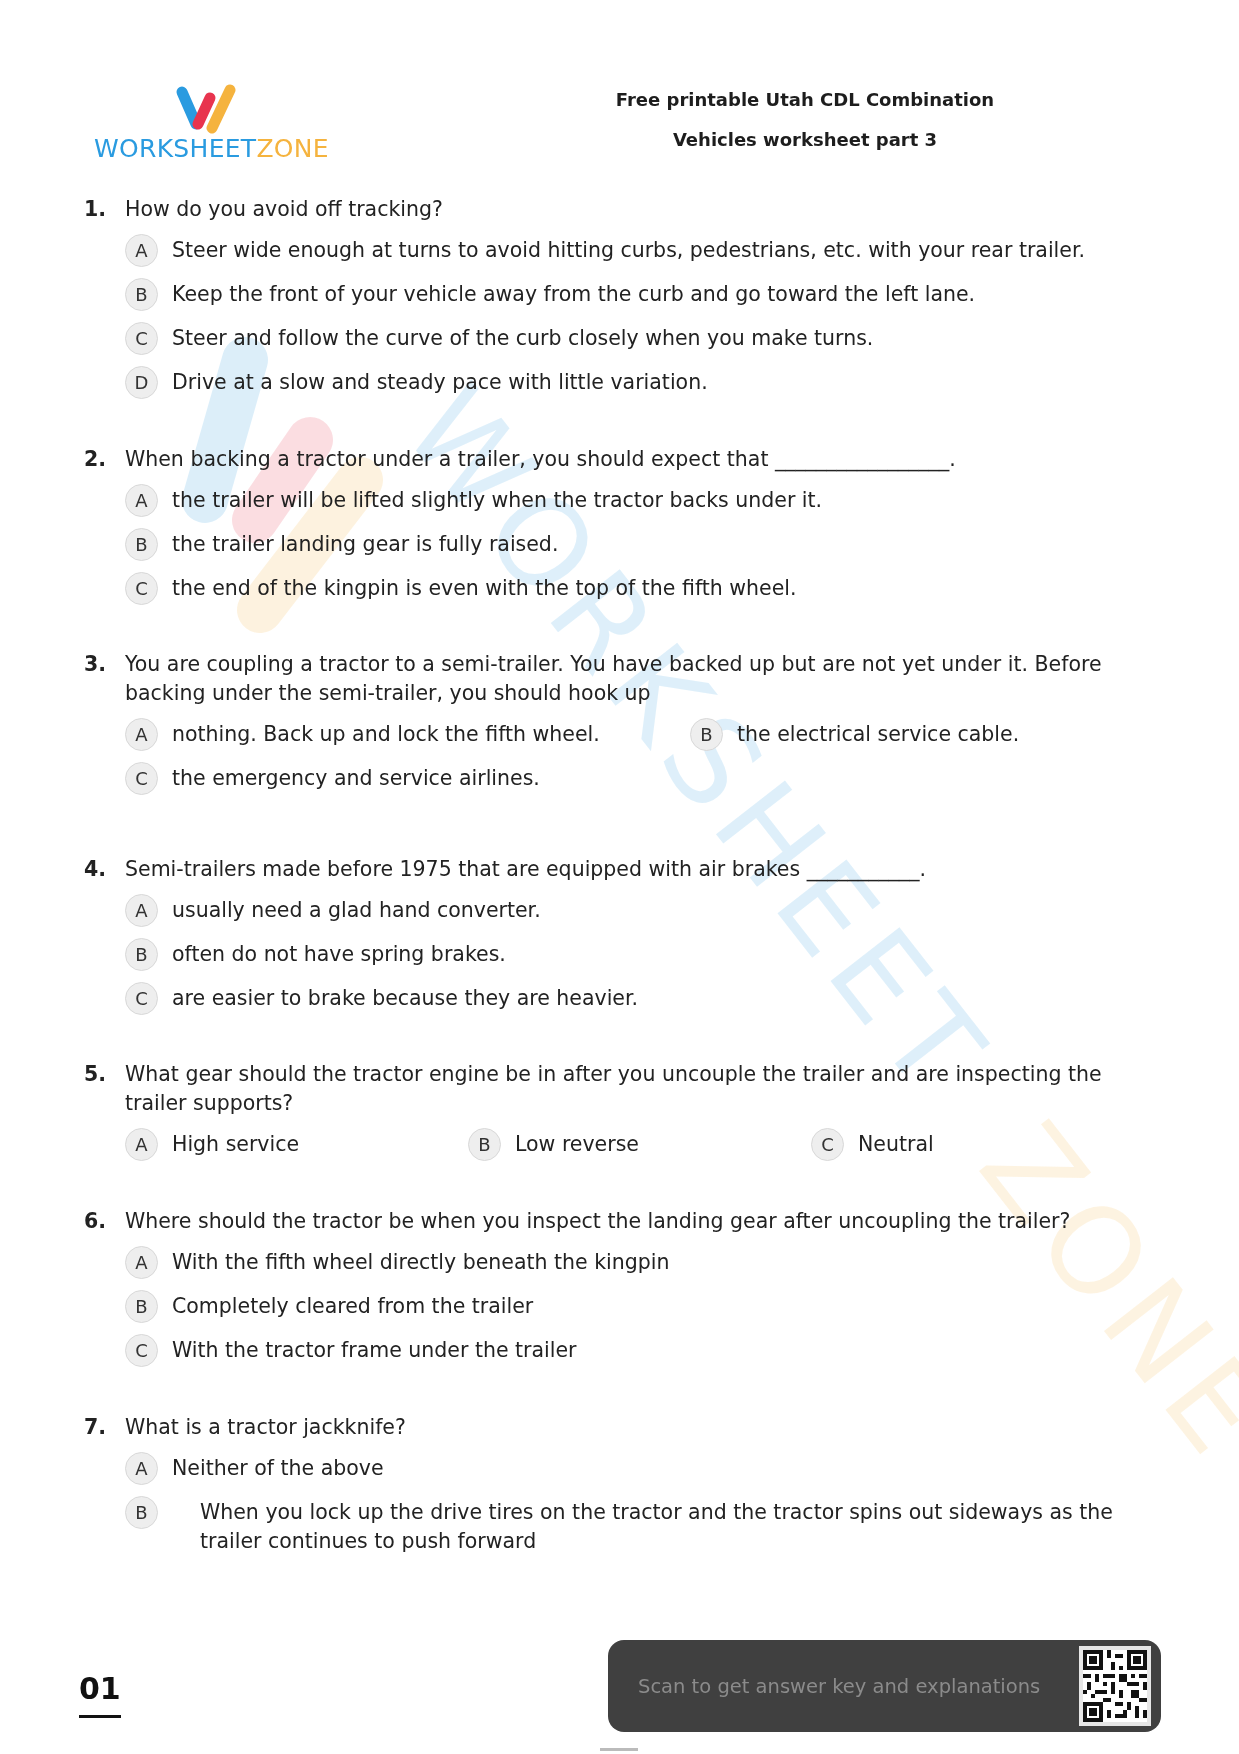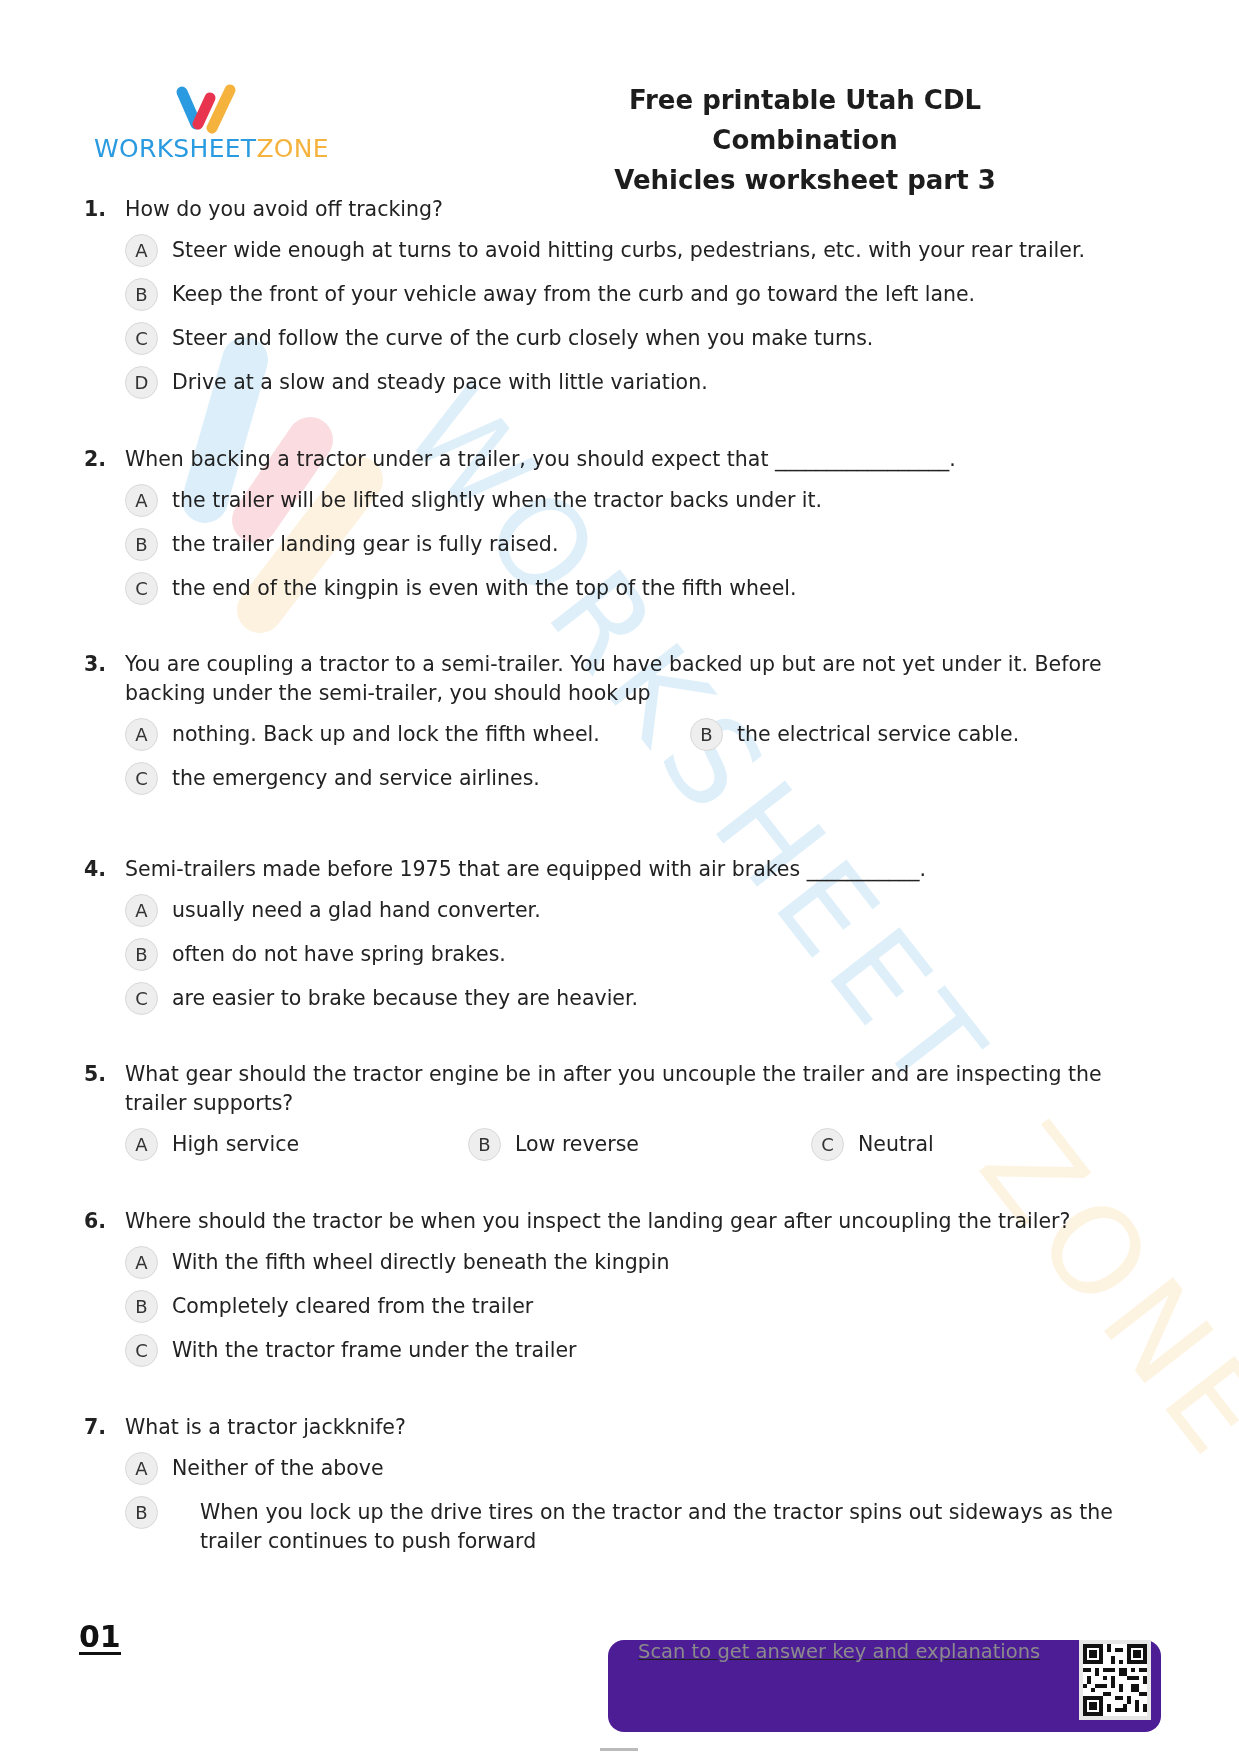--- a/index.html
+++ b/index.html
@@ -7,35 +7,35 @@
     body { position: relative; font-family: "DejaVu Sans", "Liberation Sans", sans-serif; color: #1f1f1f; }
 
     .watermark { position: absolute; left: 0; top: 0; width: 1239px; height: 1754px; pointer-events: none; z-index: 0; }
 
     .logo { position: absolute; left: 84px; top: 82px; display: flex; align-items: center; z-index: 2; flex-direction: column; }
     .logo svg { width: 68px; height: 52px; }
     .logo-text { font-family: "DejaVu Sans", sans-serif; font-size: 25px; letter-spacing: 0.3px; margin-left: 10px; font-weight: normal; }
     .logo-text .w1 { color: #2a9be0; }
     .logo-text .w2 { color: #f5b33e; }
 
-    .title { position: absolute; left: 540px; top: 80px; width: 530px; text-align: center; font-weight: bold; font-size: 26px; line-height: 40px; color: #1d1d1d; z-index: 2; }
+    .title { position: absolute; left: 540px; top: 80px; width: 530px; text-align: center; font-weight: bold; font-size: 18px; line-height: 40px; color: #1d1d1d; z-index: 2; }
 
     .questions { position: absolute; left: 84px; top: 195px; width: 1080px; z-index: 2; }
     .q { position: absolute; left: 0; width: 1080px; }
     .q-head { display: flex; font-size: 20.5px; line-height: 29px; color: #222; }
     .q-num { width: 41px; font-weight: bold; flex: none; }
     .q-text { flex: 1; }
     .opts { margin-left: 41px; }
     .opt-row { display: flex; }
     .opt { display: flex; align-items: flex-start; font-size: 20.5px; line-height: 29px; color: #222; }
     .opt-letter { flex: none; width: 33px; height: 33px; border-radius: 50%; background: #eeeeee; border: 1px solid #d8d8d8; display: flex; align-items: center; justify-content: center; font-size: 18px; color: #333; margin-right: 14px; margin-top: -2px; }
     .opt-text { flex: 1; }
 
-    .footer-num { position: absolute; left: 79px; top: 1622px; font-size: 30px; font-weight: bold; color: #111; border-bottom: 3px solid #111; line-height: 30px; padding-bottom: 0; z-index: 2; }
-    .scan-box { position: absolute; left: 608px; top: 1640px; width: 553px; height: 92px; border-radius: 16px; background: #4c1d95; display: flex; z-index: 2; text-decoration: underline; }
+    .footer-num { position: absolute; left: 79px; top: 1674px; font-size: 30px; font-weight: bold; color: #111; border-bottom: 3px solid #111; line-height: 30px; padding-bottom: 11px; z-index: 2; }
+    .scan-box { position: absolute; left: 608px; top: 1640px; width: 553px; height: 92px; border-radius: 16px; background: #404040; display: flex; align-items: center; z-index: 2; }
     .scan-text { font-size: 19.5px; color: #8b8b8b; margin-left: 30px; flex: 1; }
     .qr { width: 72px; height: 80px; background: #e6e6e6; margin-right: 10px; display: flex; align-items: center; justify-content: center; }
     .bottom-mark { position: absolute; left: 600px; top: 1748px; width: 38px; height: 3px; background: #bbbbbb; }
   </style>
 </head>
 <body>
 
 <svg class="watermark" viewBox="0 0 1239 1754">
   <g opacity="0.16">
     <line x1="245" y1="360" x2="205" y2="500" stroke="#2a9be0" stroke-width="46" stroke-linecap="round"></line>

